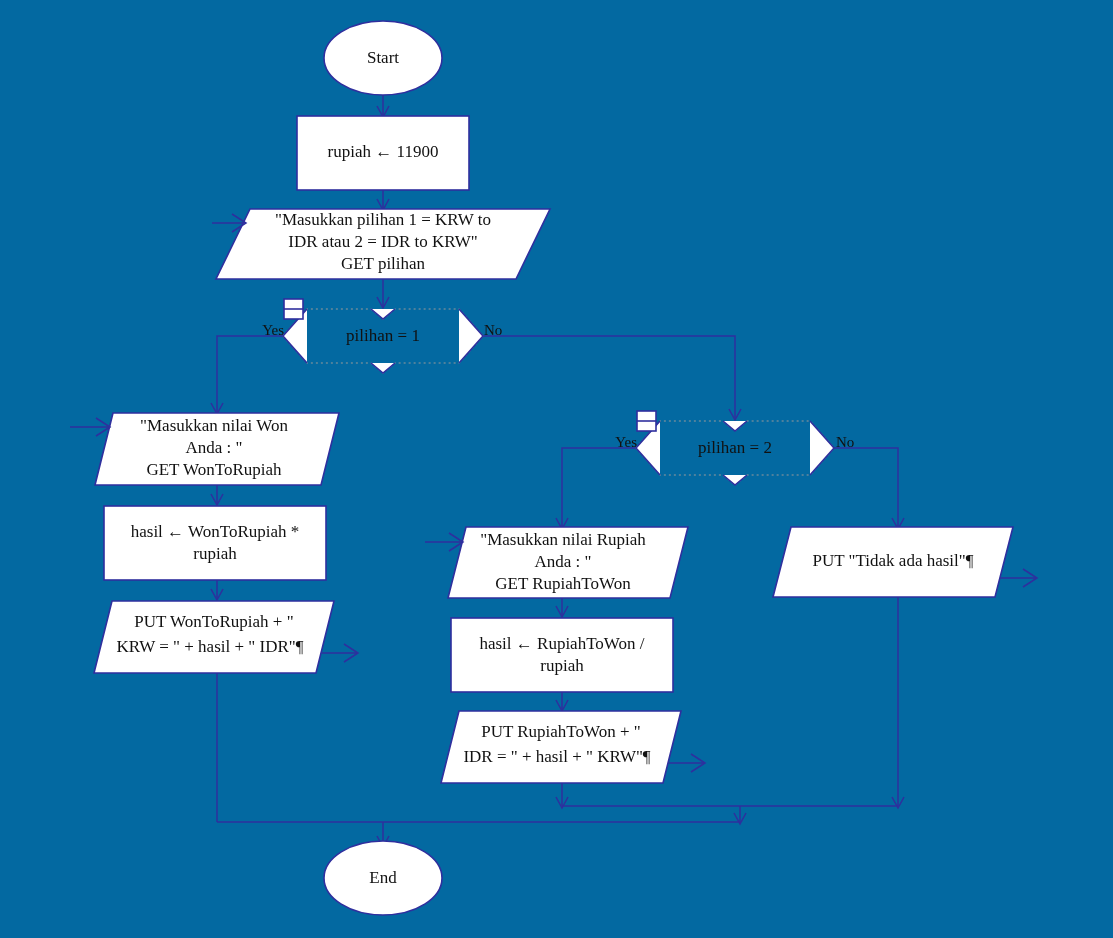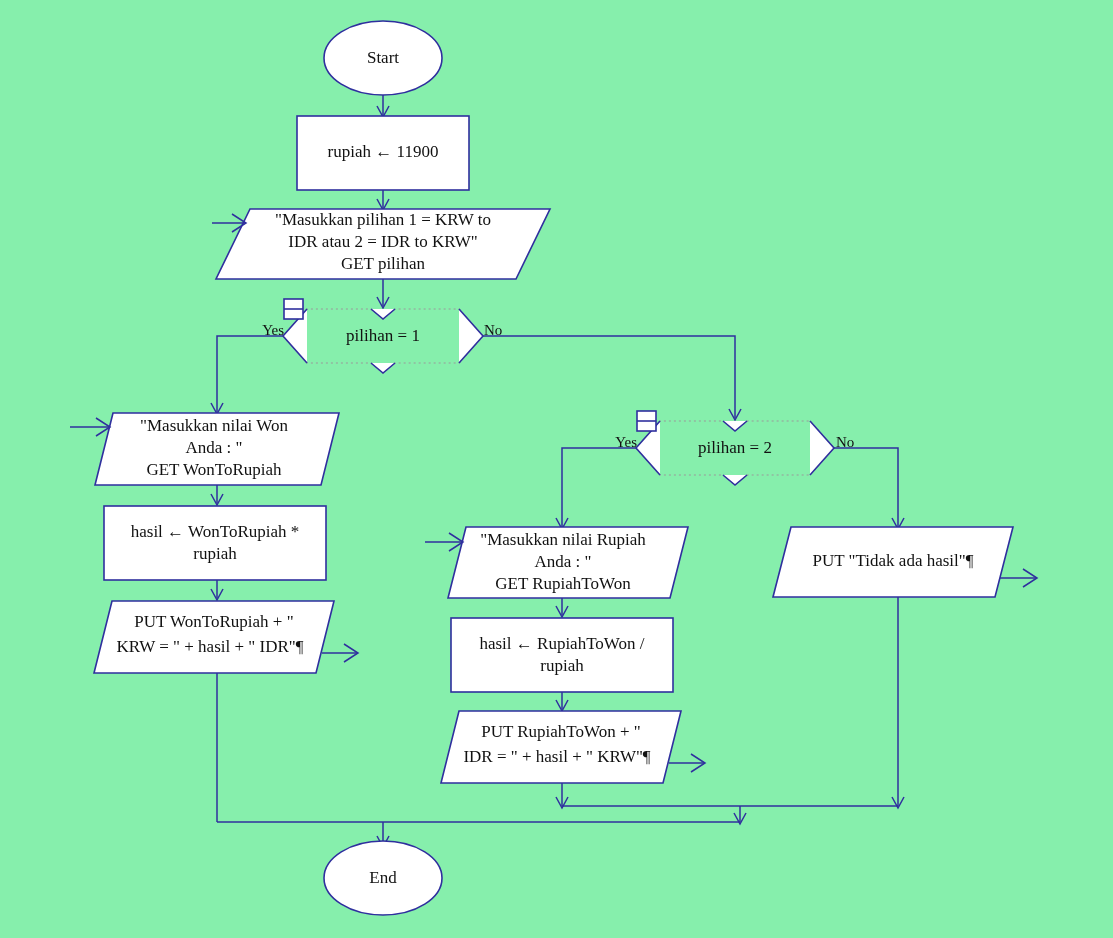--- a/index.html
+++ b/index.html
@@ -10,21 +10,21 @@
   body {
     width: 1113px;
     height: 938px;
     font-family: "Liberation Serif", serif;
     overflow: hidden;
   }
   #chart-root {
     position: relative;
     width: 1113px;
     height: 938px;
-    background: #86efac;
+    background: #0369a1;
   }
   svg#flow {
     display: block;
     width: 1113px;
     height: 938px;
   }
   .shape-stroke {
     fill: #ffffff;
     stroke: #2f2f9e;
     stroke-width: 1.6;

